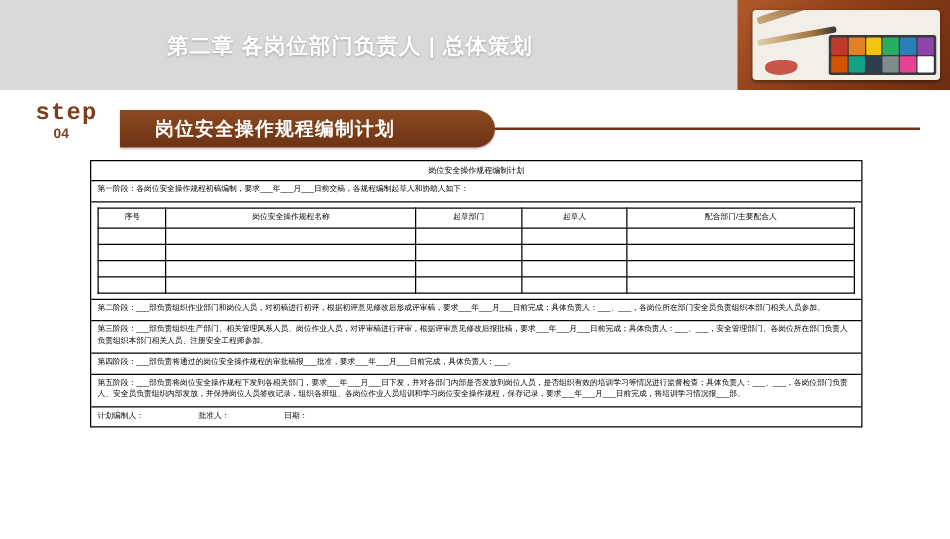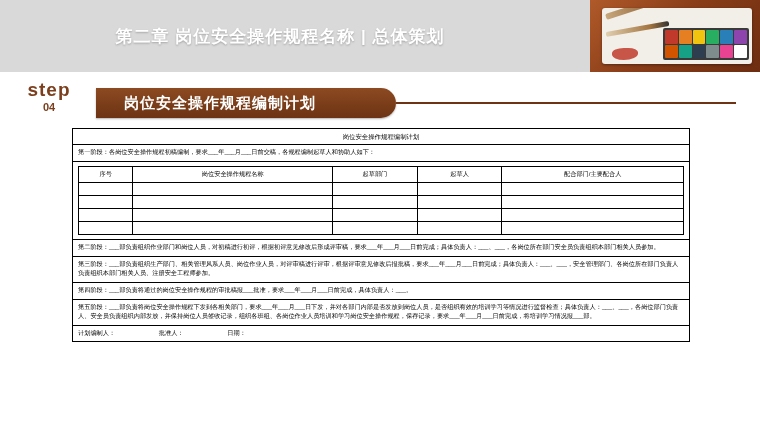--- a/index.html
+++ b/index.html
@@ -64,21 +64,22 @@
   }
 
   
   .step-badge {
     position: absolute; left: 20px; top: 80px; width: 58px; height: 44px;
     text-align: center;
   }
   .step-word {
     display: block; color: #7b3f1d; font-size: 19px; font-weight: bold;
     letter-spacing: 1px; line-height: 20px;
-    font-family: Liberation Sans, sans-serif;
+    font-family: Liberation Mono, monospace;
+    text-align: right;
   }
   .step-num {
     display: block; color: #7b3f1d; font-size: 11px; font-weight: bold;
     line-height: 14px;
   }
 
   
   .ribbon {
     position: absolute; left: 96px; top: 88px; width: 300px; height: 30px;
     background: linear-gradient(180deg,#8d4a22 0%, #7a3d19 55%, #6d3314 100%);
@@ -126,21 +127,21 @@
   .foot {
     display: flex; align-items: center; padding: 3px 5px; font-size: 6.2px;
   }
   .foot .cell { margin-right: 42px; white-space: nowrap; }
   .foot .cell:last-child { margin-right: 0; }
 </style>
 </head>
 <body>
 
 <div class="header">
-  <div class="header-title">第二章 岗位安全操作规程名称 | 总体策划</div>
+  <div class="header-title">第二章 各岗位部门负责人 | 总体策划</div>
   <div class="header-art">
     <div class="palette">
       <div class="brush"></div>
       <div class="brush2"></div>
       <div class="blob"></div>
       <div class="tray">
         <i style="background:#c0392b"></i>
           <i style="background:#e67e22"></i>
           <i style="background:#f1c40f"></i>
         <i style="background:#27ae60"></i>

